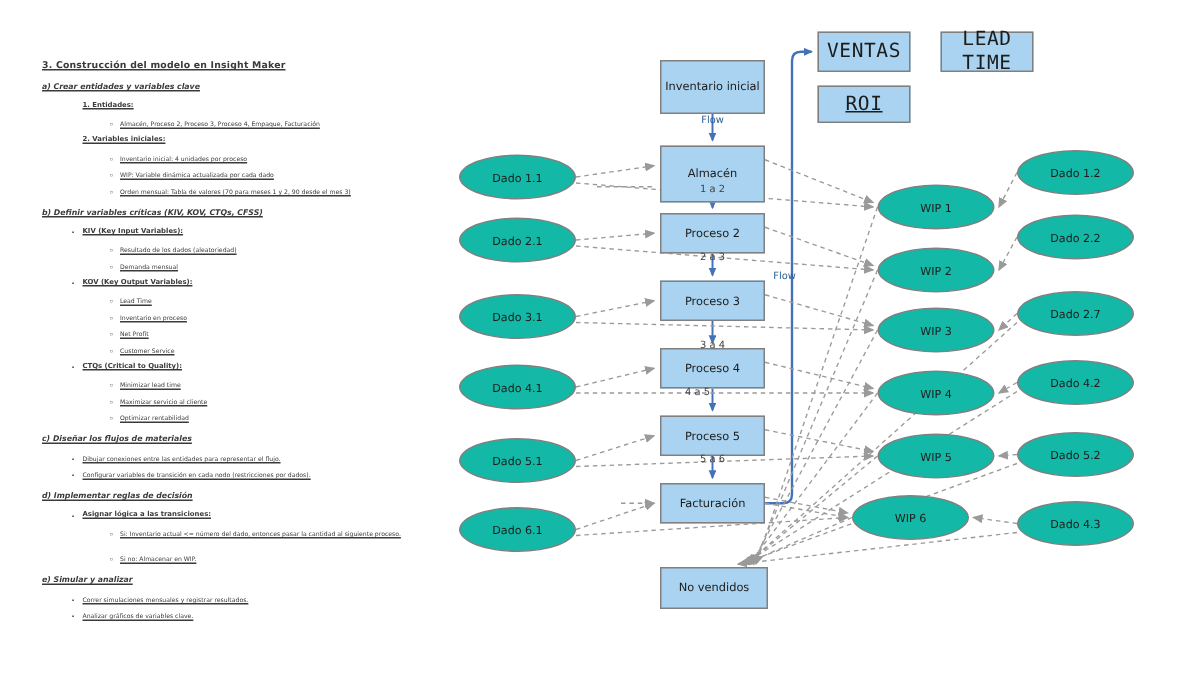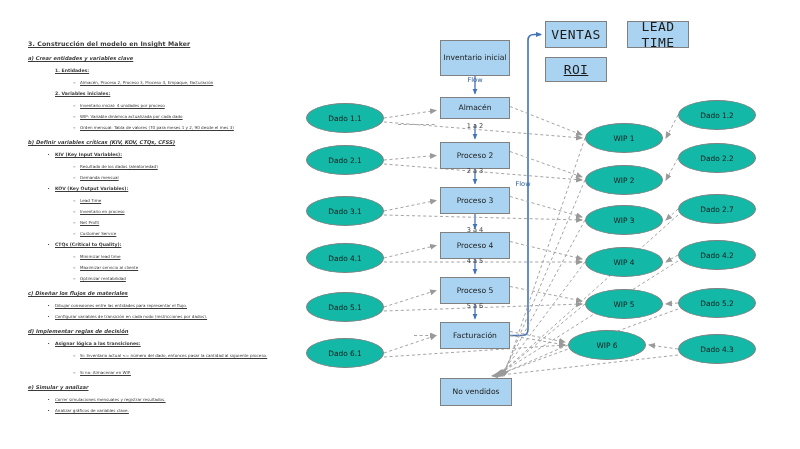--- a/index.html
+++ b/index.html
@@ -155,31 +155,31 @@
         <path d="M388,261 L206,376" fill="none" stroke="#9a9a9a" stroke-width="0.9" stroke-dasharray="3,2.6" marker-end="url(#ah-d)"></path>
         <path d="M388,309 L204,376" fill="none" stroke="#9a9a9a" stroke-width="0.9" stroke-dasharray="3,2.6" marker-end="url(#ah-d)"></path>
         <path d="M388,355 L202,376" fill="none" stroke="#9a9a9a" stroke-width="0.9" stroke-dasharray="3,2.6" marker-end="url(#ah-d)"></path>
         <path d="M124,335.5 L146,335.5" fill="none" stroke="#9a9a9a" stroke-width="0.9" stroke-dasharray="3,2.6" marker-end="url(#ah-d)"></path>
         <path d="M108,124.5 L146,124.5" fill="none" stroke="#9a9a9a" stroke-width="0.9" stroke-dasharray="3,2.6"></path>
         <path d="M220,335.5 L275,345" fill="none" stroke="#9a9a9a" stroke-width="0.9" stroke-dasharray="3,2.6" marker-end="url(#ah-d)"></path>
       </g>
   </svg>
   <div id="nodes">
       <div class="node box" style="left: 150px; top: 40px; width: 70px; height: 36px;">Inventario inicial</div>
-      <div class="node box" style="left: 150px; top: 97px; width: 70px; height: 22px;">Almacén</div>
+      <div class="node box" style="left: 150px; top: 97px; width: 70px; height: 38px;">Almacén</div>
       <div class="node box" style="left: 150px; top: 142px; width: 70px; height: 27px;">Proceso 2</div>
       <div class="node box" style="left: 150px; top: 187px; width: 70px; height: 27px;">Proceso 3</div>
       <div class="node box" style="left: 150px; top: 232px; width: 70px; height: 27px;">Proceso 4</div>
       <div class="node box" style="left: 150px; top: 277px; width: 70px; height: 27px;">Proceso 5</div>
       <div class="node box" style="left: 150px; top: 322px; width: 70px; height: 27px;">Facturación</div>
       <div class="edgelbl" style="left: 150px; top: 76px; width: 70px;">Flow</div>
       <div class="edgelbl dark" style="left: 150px; top: 122px; width: 70px;">1 a 2</div>
       <div class="edgelbl dark" style="left: 150px; top: 167px; width: 70px;">2 a 3</div>
       <div class="edgelbl dark" style="left: 150px; top: 226px; width: 70px;">3 a 4</div>
-      <div class="edgelbl dark" style="left: 150px; top: 257px; width: 70px;">4 a 5</div>
+      <div class="edgelbl dark" style="left: 140px; top: 257px; width: 70px;">4 a 5</div>
       <div class="edgelbl dark" style="left: 150px; top: 302px; width: 70px;">5 a 6</div>
       <div class="node box mono" style="left: 255px; top: 21px; width: 62px; height: 27px;">VENTAS</div>
       <div class="node box mono" style="left: 337px; top: 21px; width: 62px; height: 27px;">LEAD TIME</div>
       <div class="node box mono" style="left: 255px; top: 57px; width: 62px; height: 25px; text-decoration: underline;">ROI</div>
       <div class="node box" style="left: 150px; top: 378px; width: 72px; height: 28px;">No vendidos</div>
       <div class="node ell" style="left: 16px; top: 103px; width: 78px; height: 30px;">Dado 1.1</div>
       <div class="node ell" style="left: 16px; top: 145px; width: 78px; height: 30px;">Dado 2.1</div>
       <div class="node ell" style="left: 16px; top: 196px; width: 78px; height: 30px;">Dado 3.1</div>
       <div class="node ell" style="left: 16px; top: 243px; width: 78px; height: 30px;">Dado 4.1</div>
       <div class="node ell" style="left: 16px; top: 292px; width: 78px; height: 30px;">Dado 5.1</div>

